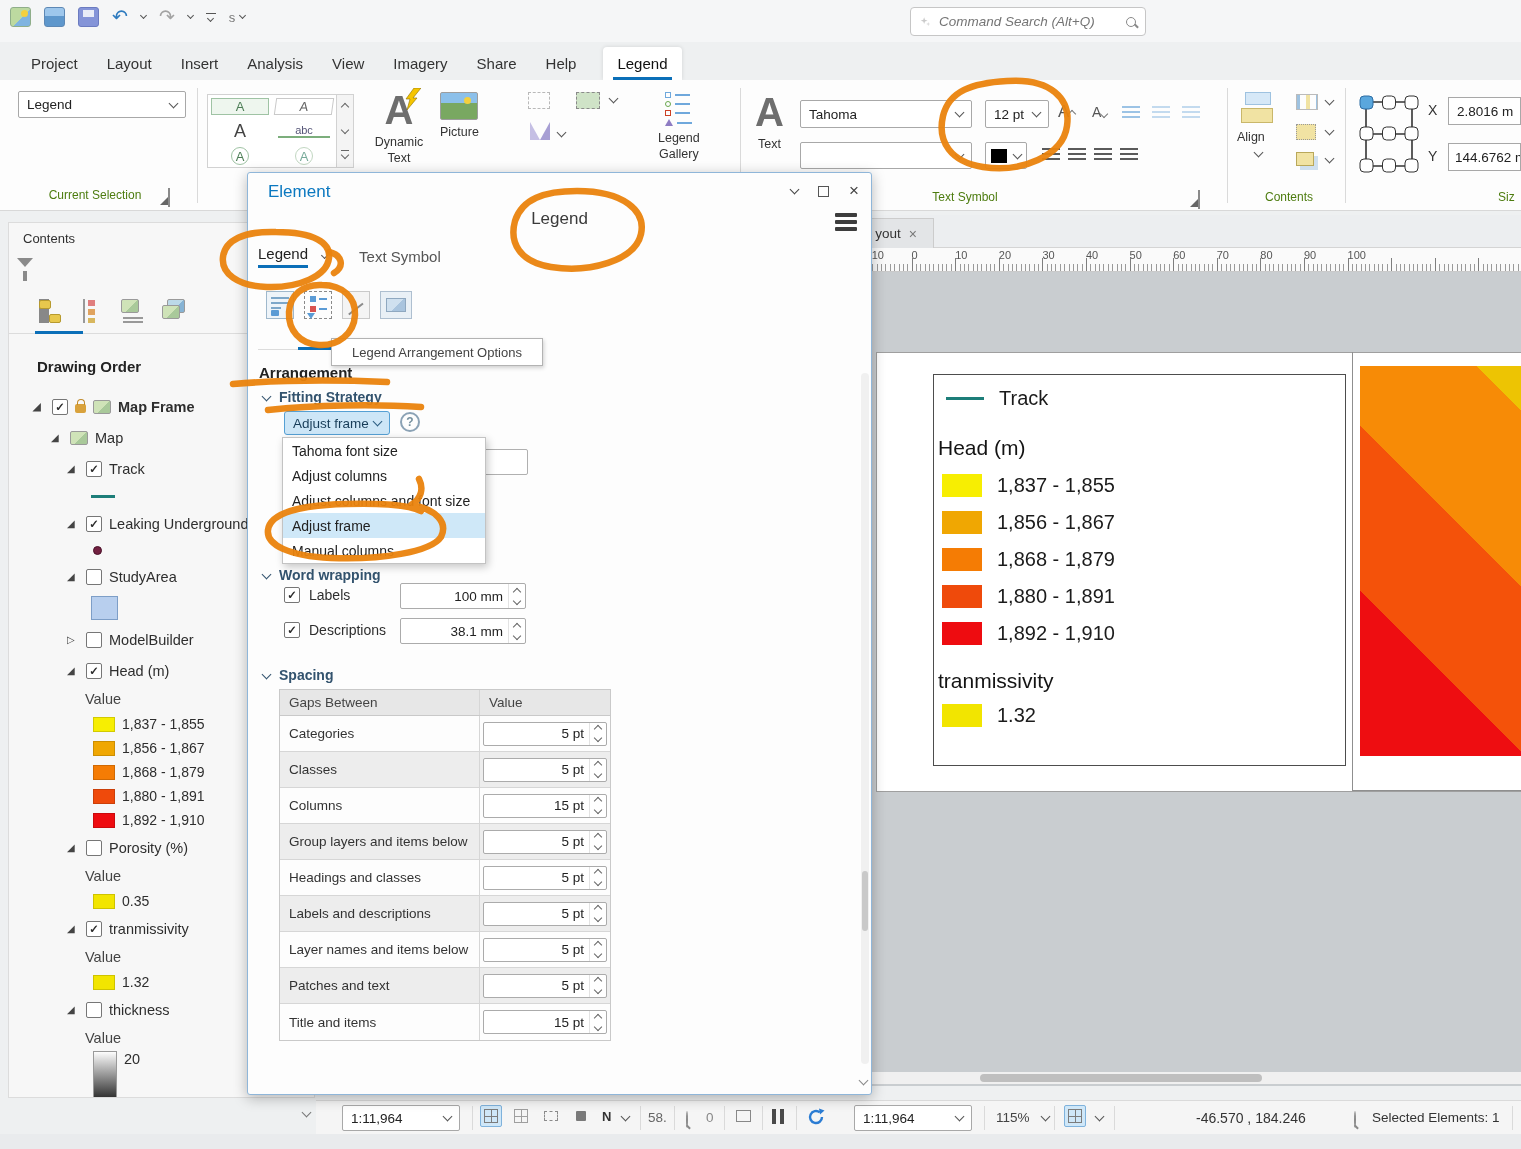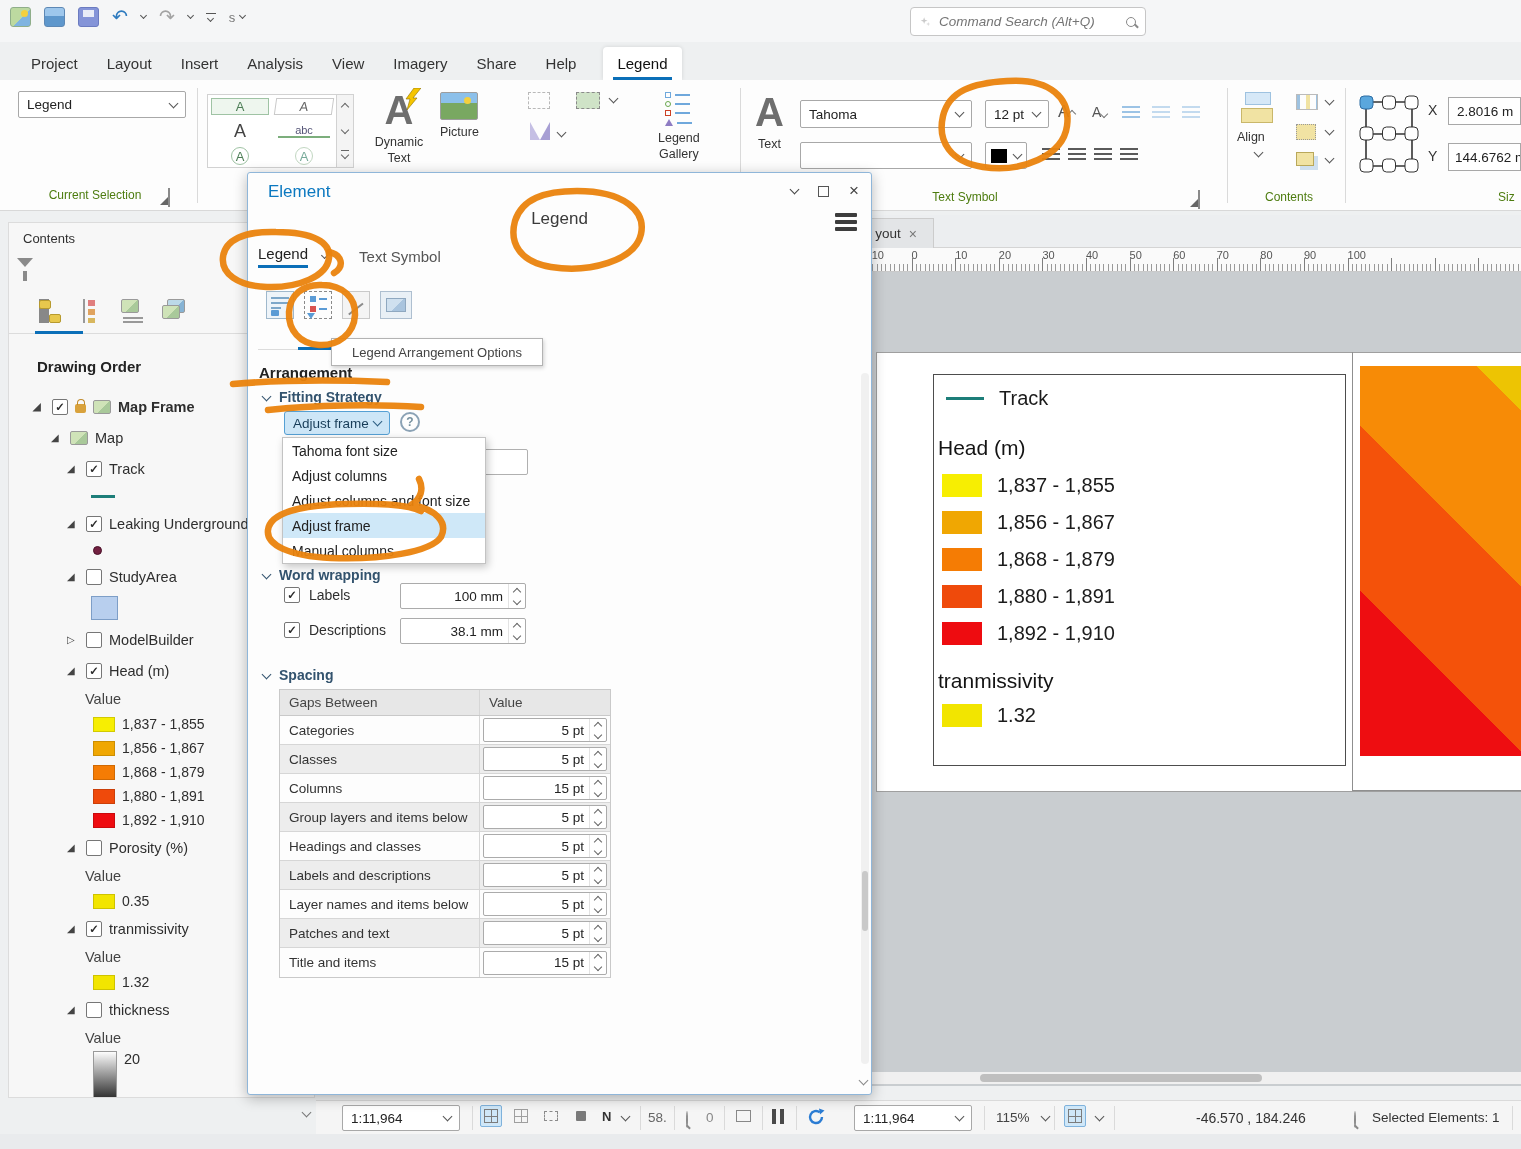--- a/index.html
+++ b/index.html
@@ -130,21 +130,21 @@
   .arrhead { position:absolute; left:11px; top:191px; font-size:15px; font-weight:bold; color:#222; }
   .fitbtn { position:absolute; left:36px; top:238px; width:106px; height:24px; background:#cde6f7; border:1px solid #55a0d4; border-radius:3px; display:flex; align-items:center; justify-content:space-between; padding:0 8px; font-size:13.5px; color:#173c58; }
   .helpq { position:absolute; left:152px; top:239px; width:20px; height:20px; border:2px solid #8ba2b5; border-radius:50%; color:#76909f; font-size:12px; font-weight:bold; display:flex; align-items:center; justify-content:center; }
   .hidden-spin { position:absolute; left:223px; top:276px; width:57px; height:26px; background:#fff; border:1px solid #b0b0b0; border-radius:2px; z-index:1; }
   .ddl { position:absolute; left:34px; top:264px; width:204px; background:#fff; border:1px solid #c3c3c3; box-shadow:2px 3px 8px rgba(0,0,0,.22); z-index:5; }
   .ddl .opt { height:25px; display:flex; align-items:center; padding-left:9px; font-size:14px; color:#222; white-space:nowrap; }
   .ddl .opt.selected { background:#cfe8f8; }
   .wwrow { position:absolute; display:flex; align-items:center; gap:9px; font-size:14px; color:#2e2e2e; }
   .sptable { position:absolute; left:31px; top:516px; width:332px; border:1px solid #c9c9c9; font-size:13.5px; color:#333; }
   .sphead { display:flex; height:26px; background:#e7e7e7; border-bottom:1px solid #c9c9c9; align-items:center; color:#444; }
-  .sprow { display:flex; height:29px; align-items:center; border-bottom:1px solid #d6d6d6; }
+  .sprow { display:flex; height:36px; align-items:center; border-bottom:1px solid #d6d6d6; }
   .sprow:last-child { border-bottom:0; }
   .sprow:nth-child(even) { background:#ededed; }
   .spc1 { width:200px; padding-left:9px; border-right:1px solid #d6d6d6; align-self:stretch; display:flex; align-items:center; white-space:nowrap; overflow:hidden; }
   .spc2 { width:130px; padding:2px 3px; align-self:stretch; display:flex; align-items:center; }
   .spc2 .spin { width:100%; height:24px; }
   .pscroll { position:absolute; right:2px; top:200px; bottom:30px; width:8px; background:#f0f0f0; border-radius:4px; }
   .pscroll i { position:absolute; left:1px; right:1px; top:72%; height:60px; background:#c9c9c9; border-radius:4px; }
 
   .overlay { position:absolute; left:0; top:0; z-index:60; pointer-events:none; }
   .anno { fill:none; stroke-width:6.5; stroke-linecap:round; stroke-linejoin:round; opacity:.95; }

